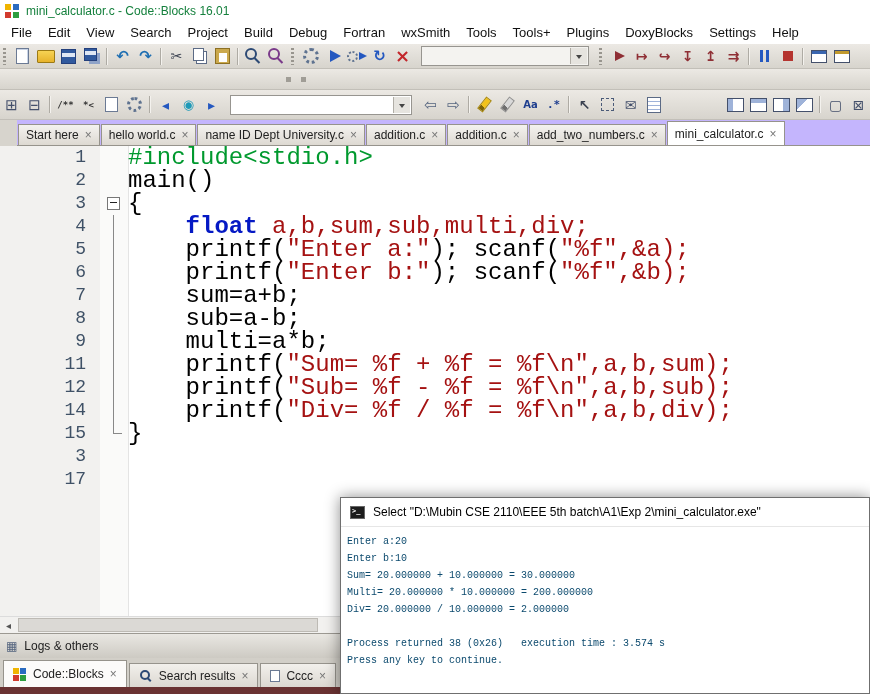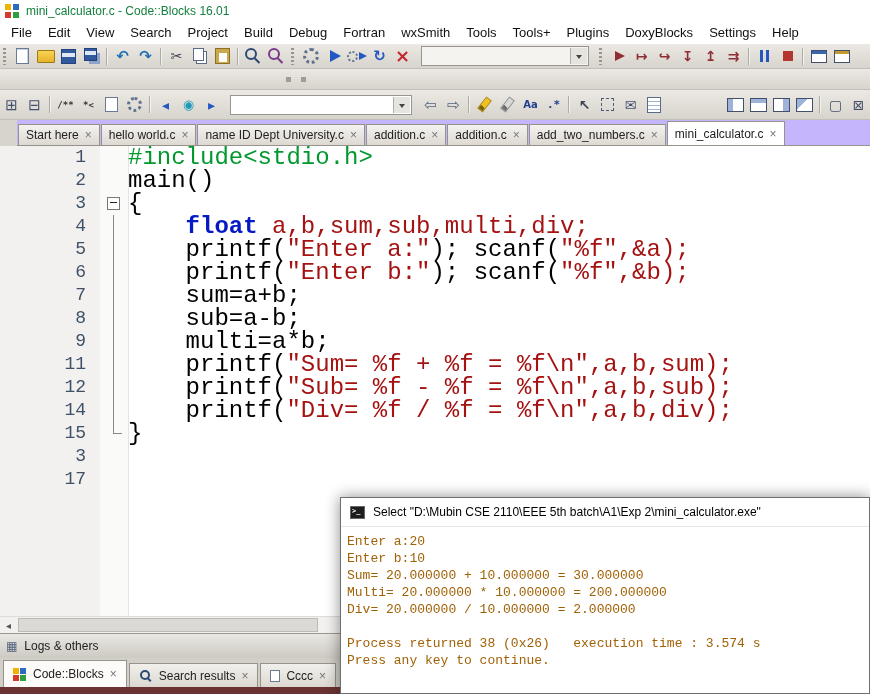--- a/index.html
+++ b/index.html
@@ -173,21 +173,21 @@
   
   .console{position:absolute;left:340px;top:497px;right:0;bottom:0;z-index:20;background:#fff;
            border:1px solid #6f6f6f;box-shadow:0 0 14px rgba(0,0,0,.45);}
   .console-title{height:29px;background:#fff;border-bottom:1px solid #e6e6e6;
            display:flex;align-items:center;gap:8px;padding-left:9px;overflow:hidden;}
   .cmd-icon{width:15px;height:13px;background:#1d1d1d;border:1px solid #666;position:relative;flex:none;}
   .cmd-icon::before{content:">_";position:absolute;left:1px;top:0px;font:bold 7px "DejaVu Sans Mono",monospace;color:#fff;}
   .console-title-text{font-size:12px;color:#000;white-space:nowrap;}
   .console-body{padding:6px 0 0 6px;}
   .cline{white-space:pre;min-height:17px;line-height:17px;
-         font-family:"Liberation Mono","DejaVu Sans Mono",monospace;font-size:13px;color:#a16207;}
+         font-family:"Liberation Mono","DejaVu Sans Mono",monospace;font-size:10px;color:#0c4a6e;}
 </style>
 </head>
 <body>
 
 <div class="app">
 
   <div class="titlebar">
     <span class="cb-logo"></span>
     <span class="title-text">mini_calculator.c - Code::Blocks 16.01</span>
   </div>

